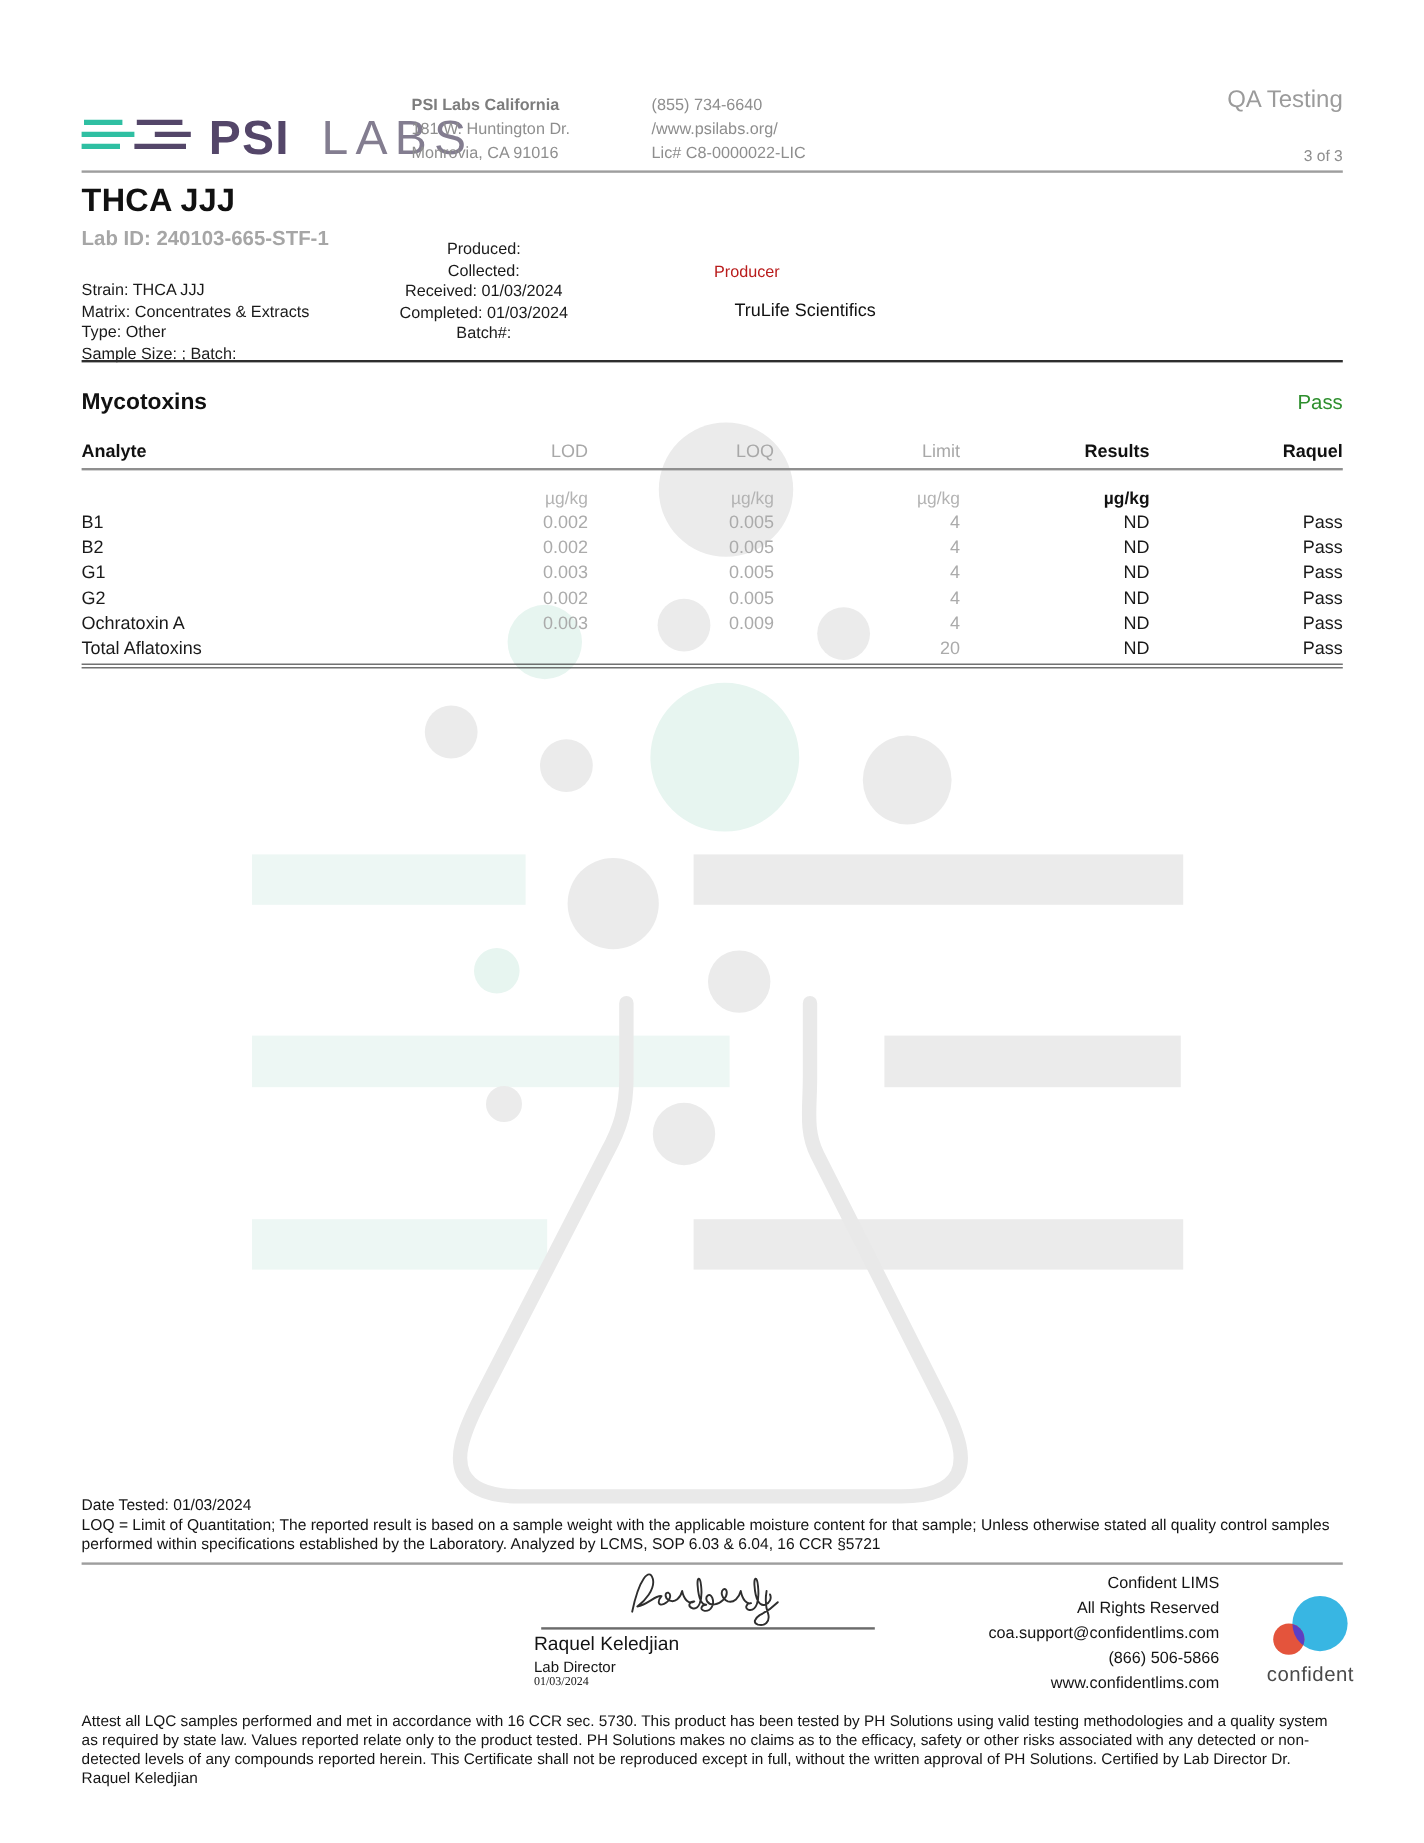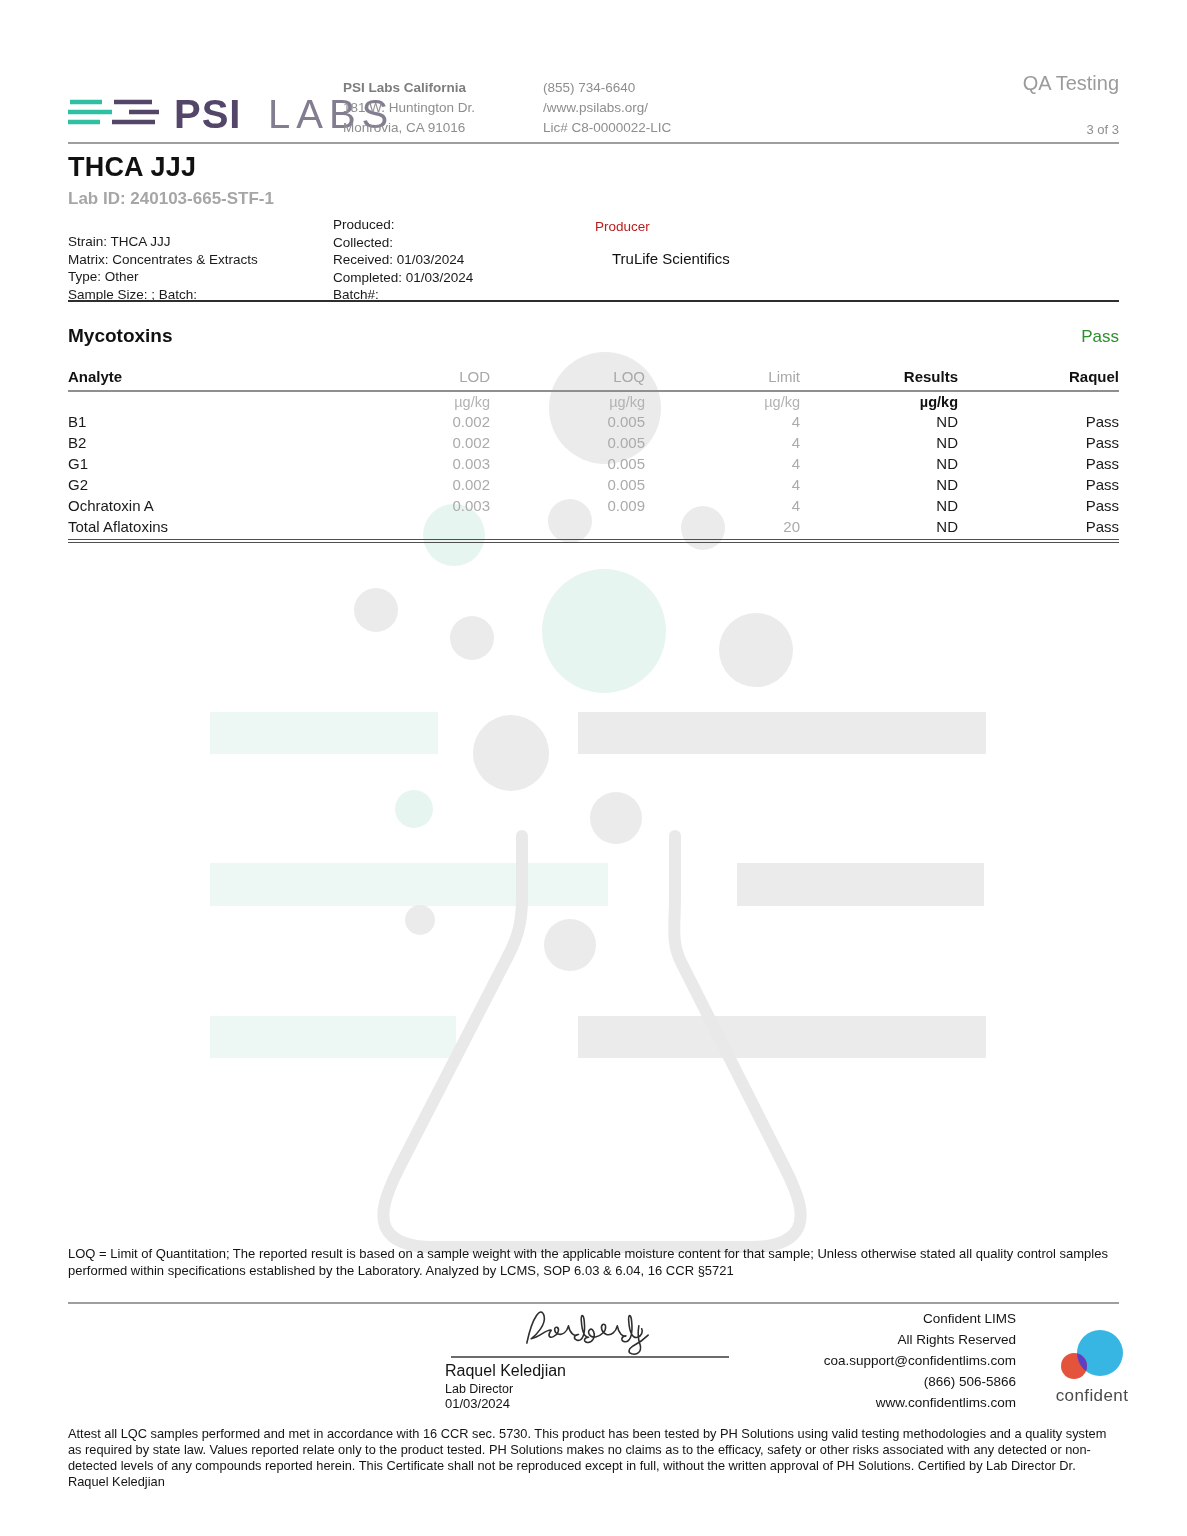--- a/index.html
+++ b/index.html
@@ -28,33 +28,33 @@
   
   .sec-head { display:flex; justify-content:space-between; align-items:baseline; }
   .sec-title { font-size:19px; font-weight:700; color:#111; }
   .sec-pass { font-size:17px; color:#2e8f2e; }
   .trow { display:grid; grid-template-columns:262px 160px 155px 155px 158px 161px; width:1051px; }
   .trow > div { text-align:right; }
   .trow > div:first-child { text-align:left; }
   .thead { font-size:15px; padding-bottom:5px; border-bottom:2.5px solid #8f8f8f; }
   .thead .hk { font-weight:bold; color:#111; }
   .thead .hg { color:#a8a8a8; }
-  .tunits { font-size:14.5px; color:#b3b3b3; padding:2px 0 1px 0; }
+  .tunits { font-size:14.5px; color:#b3b3b3; padding:16px 0 1px 0; }
   .tunits .uk { color:#111; font-weight:600; }
   .tdata { font-size:15px; line-height:21px; }
   .tdata .gray { color:#ababab; }
   .dline { width:1051px; height:4px; border-top:1.5px solid #4f4f4f; border-bottom:1px solid #4f4f4f; margin-top:2px; }
 
   
   .fnote { font-size:13px; line-height:16.5px; color:#141414; width:1051px; }
   .sigblock { }
   .sigline { border-top:2px solid #6b6b6b; width:278px; margin:0 auto; }
   .signame { font-size:16px; margin-top:4px; color:#141414; }
   .sigrole { font-size:12.5px; margin-top:2px; color:#141414; }
-  .sigdate { font-size:13px; color:#141414; }
+  .sigdate { font-size:10px; color:#141414;font-family:Liberation Serif, serif; }
   .lims { font-size:13.5px; line-height:21px; text-align:right; color:#141414; }
   .conf-word { font-size:17px; color:#4a4a4a; letter-spacing:0.4px; text-align:center; margin-top:2px; }
   .disclaimer { font-size:12.8px; line-height:16px; color:#141414; width:1051px; }
 </style>
 </head>
 <body>
 
 <div id="page">
 
   <svg class="layer" id="watermark" width="1187" height="1536" viewBox="0 0 1187 1536">
@@ -122,21 +122,21 @@
     <div class="labid">Lab ID: 240103-665-STF-1</div>
   </div>
 
   <div class="content info" style="left:68px; top:233px;">
     <div>Strain: THCA JJJ</div>
     <div>Matrix: Concentrates &amp; Extracts</div>
     <div>Type: Other</div>
     <div>Sample Size: ; Batch:</div>
   </div>
 
-  <div class="content info" style="left:333px; top:216px;">
+  <div class="content info" style="left:333px; top:199px;text-align:center;">
     <div>Produced:</div>
     <div>Collected:</div>
     <div>Received: 01/03/2024</div>
     <div>Completed: 01/03/2024</div>
     <div>Batch#:</div>
   </div>
 
   <div class="content prod-label" style="left:595px; top:219px;">Producer</div>
   <div class="content prod-name" style="left:612px; top:250px;">TruLife Scientifics</div>
 
@@ -219,20 +219,21 @@
       <div class="gray">20</div>
       <div>ND</div>
       <div>Pass</div>
     </div>
   </div>
 
     <div class="dline"></div>
   </div>
 
   <div class="content fnote" style="left:68px; top:1246px;">
+    <div>Date Tested: 01/03/2024</div>
     <div>LOQ = Limit of Quantitation; The reported result is based on a sample weight with the applicable moisture content for that sample; Unless otherwise stated all quality control samples performed within specifications established by the Laboratory. Analyzed by LCMS, SOP 6.03 &amp; 6.04, 16 CCR §5721</div>
   </div>
 
   <div class="rule-gray" style="top:1302px;"></div>
 
   <div class="content sigblock" style="left:445px; top:1300px; width:290px;">
     <svg width="200" height="56" viewBox="0 0 200 78" style="display:block; margin:0 auto;">
       <path fill="none" stroke="#2e2e2e" stroke-width="2.2" stroke-linecap="round" stroke-linejoin="round" d="M12 60 C 20 22, 32 8, 36 22 C 39 34, 26 48, 18 54 C 30 52, 40 40, 46 42 C 41 48, 42 54, 49 51 C 56 48, 58 40, 54 38 C 50 37, 49 44, 55 47 C 62 50, 68 44, 70 36 C 72 46, 78 52, 84 48 C 78 48, 76 54, 82 56 C 89 58, 94 48, 92 30 C 91 18, 87 20, 88 30 C 89 44, 92 52, 98 52 C 92 52, 90 58, 96 59 C 103 60, 108 52, 105 44 C 102 37, 96 42, 99 48 C 103 54, 112 52, 118 46 C 124 40, 122 32, 118 34 C 114 37, 116 45, 123 48 C 130 50, 136 44, 138 36 C 140 46, 145 52, 150 50 C 144 50, 142 57, 148 58 C 156 59, 160 48, 158 30 C 157 18, 153 20, 154 30 C 155 46, 160 54, 166 52 C 172 50, 174 44, 172 40 M168 36 C 166 48, 168 58, 170 63 C 172 72, 166 77, 158 75 C 152 73, 154 68, 160 64 C 168 60, 176 54, 181 49"></path>
     </svg>
     <div class="sigline"></div>

